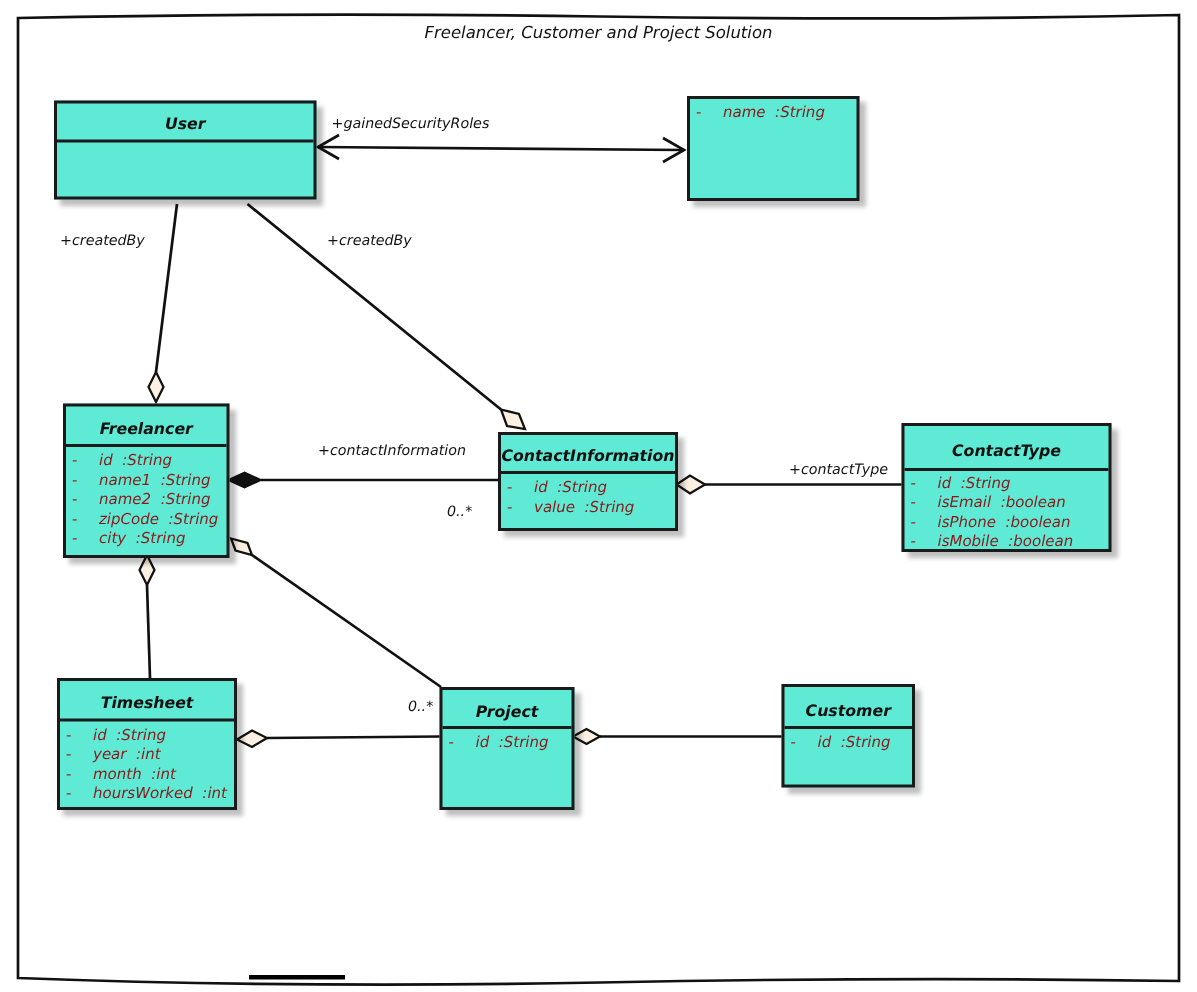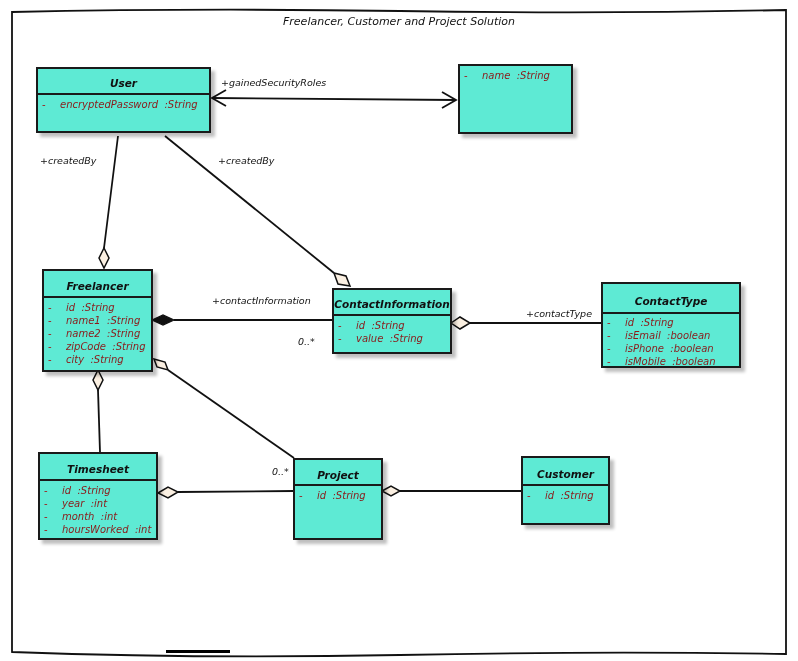--- a/index.html
+++ b/index.html
@@ -81,21 +81,20 @@
 <div class="lbl" style="left:40px;top:155px;">+createdBy</div>
 <div class="lbl" style="left:218px;top:155px;">+createdBy</div>
 <div class="lbl" style="left:212px;top:295px;">+contactInformation</div>
 <div class="lbl" style="left:298px;top:336px;">0..*</div>
 <div class="lbl" style="left:526px;top:308px;">+contactType</div>
 <div class="lbl" style="left:272px;top:466px;">0..*</div>
 
 <div class="cls" style="left:36px;top:67px;width:175px;height:66px;">
   <div class="name" style="height:26px;line-height:28px;">User</div>
   <div class="attrs">
-    <div class="attr"><span class="dash">-</span><span>encryptedPassword</span>&nbsp;&nbsp;<span>:String</span></div>
   </div>
 </div>
 
 <div class="cls" style="left:458px;top:64px;width:115px;height:70px;">
   <div class="attrs">
     <div class="attr"><span class="dash">-</span><span>name</span>&nbsp;&nbsp;<span>:String</span></div>
   </div>
 </div>
 
 <div class="cls" style="left:42px;top:269px;width:111px;height:103px;">

